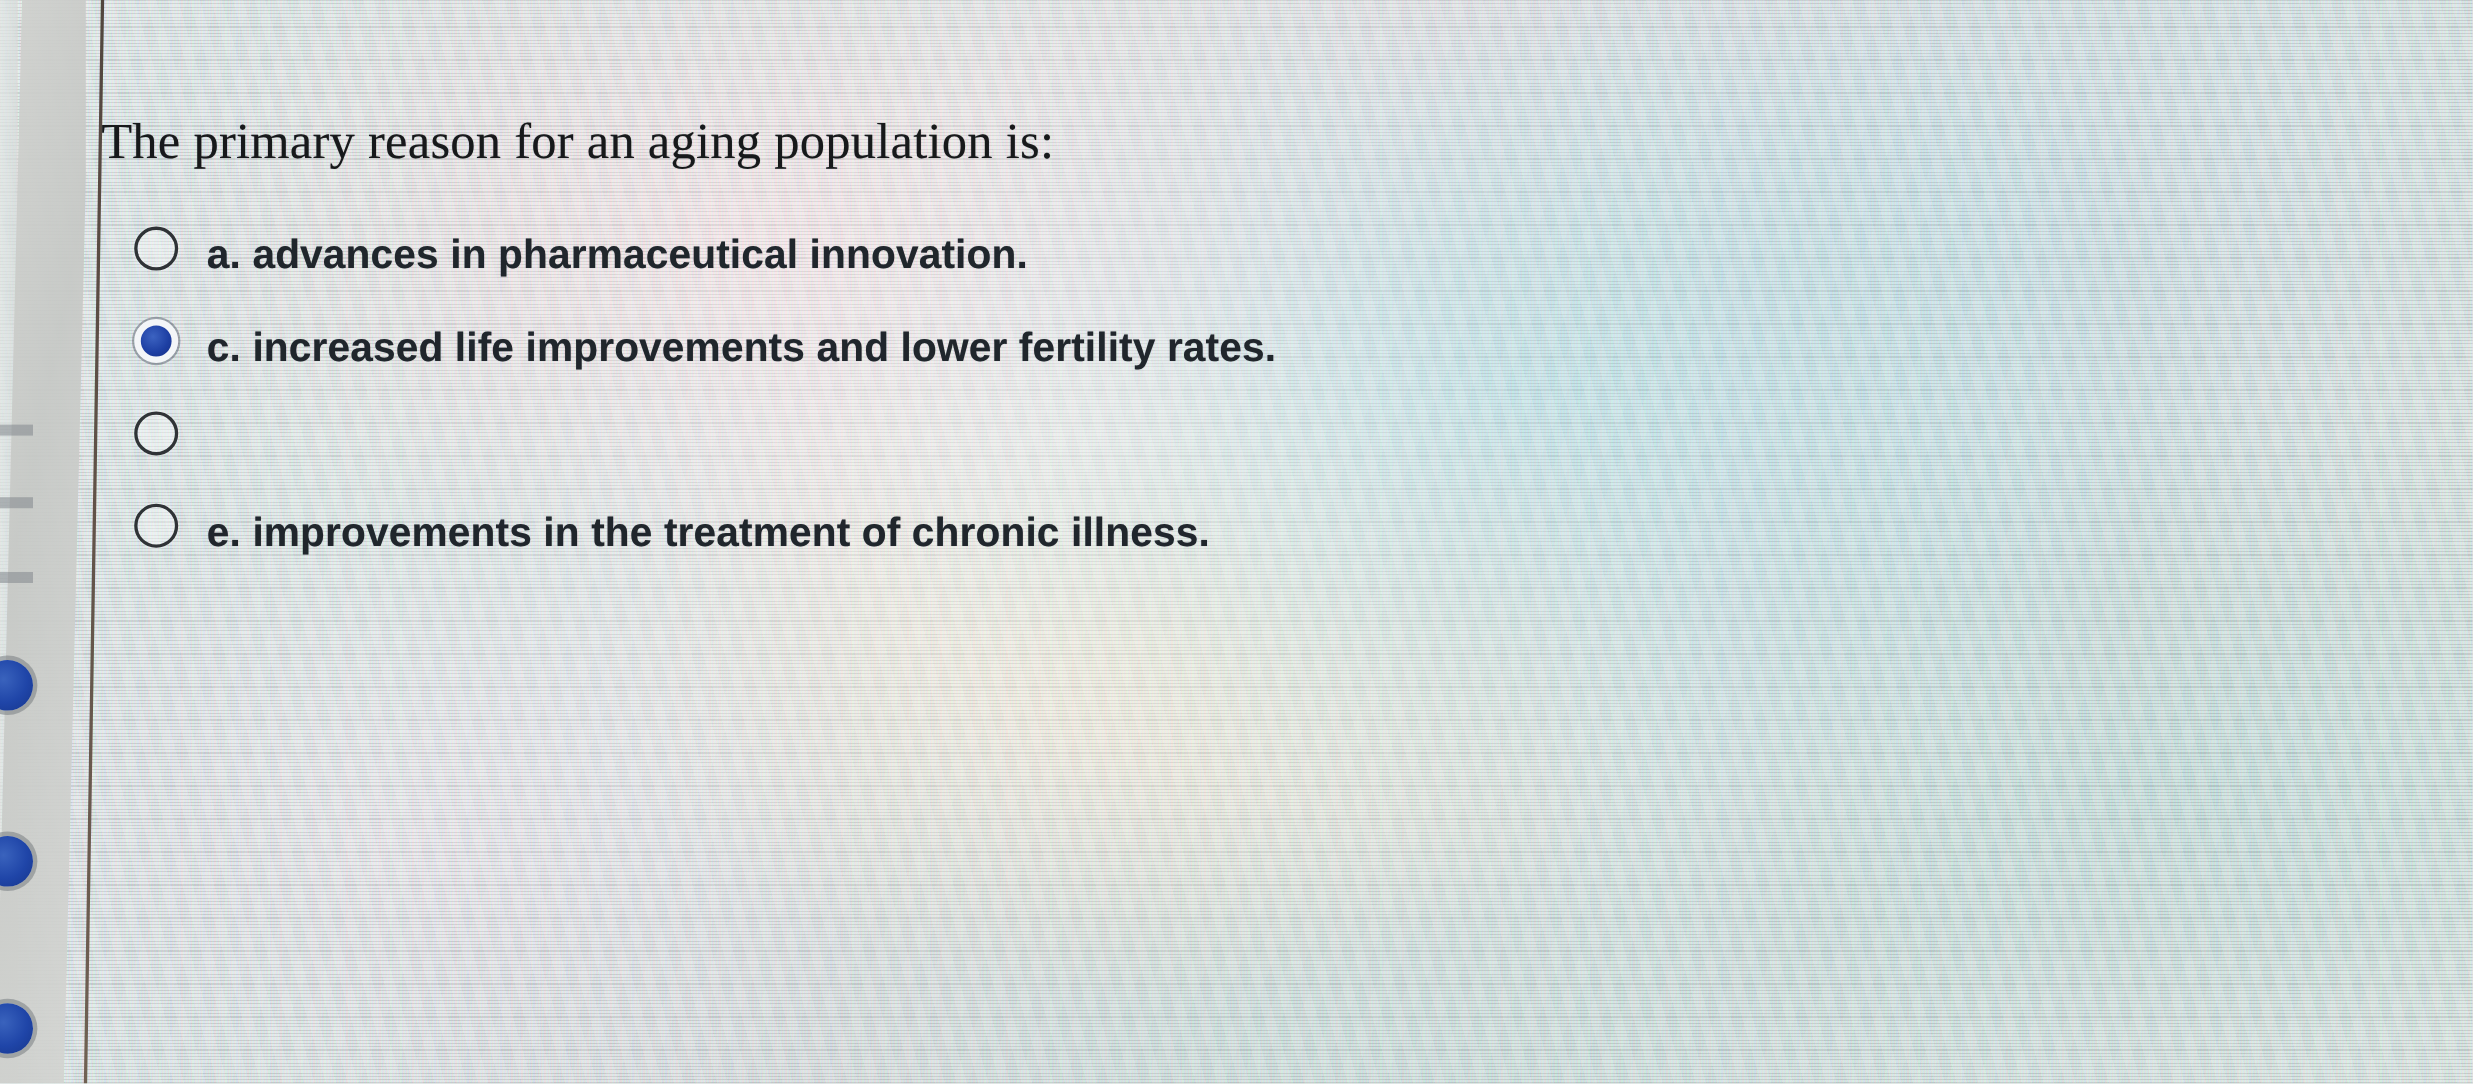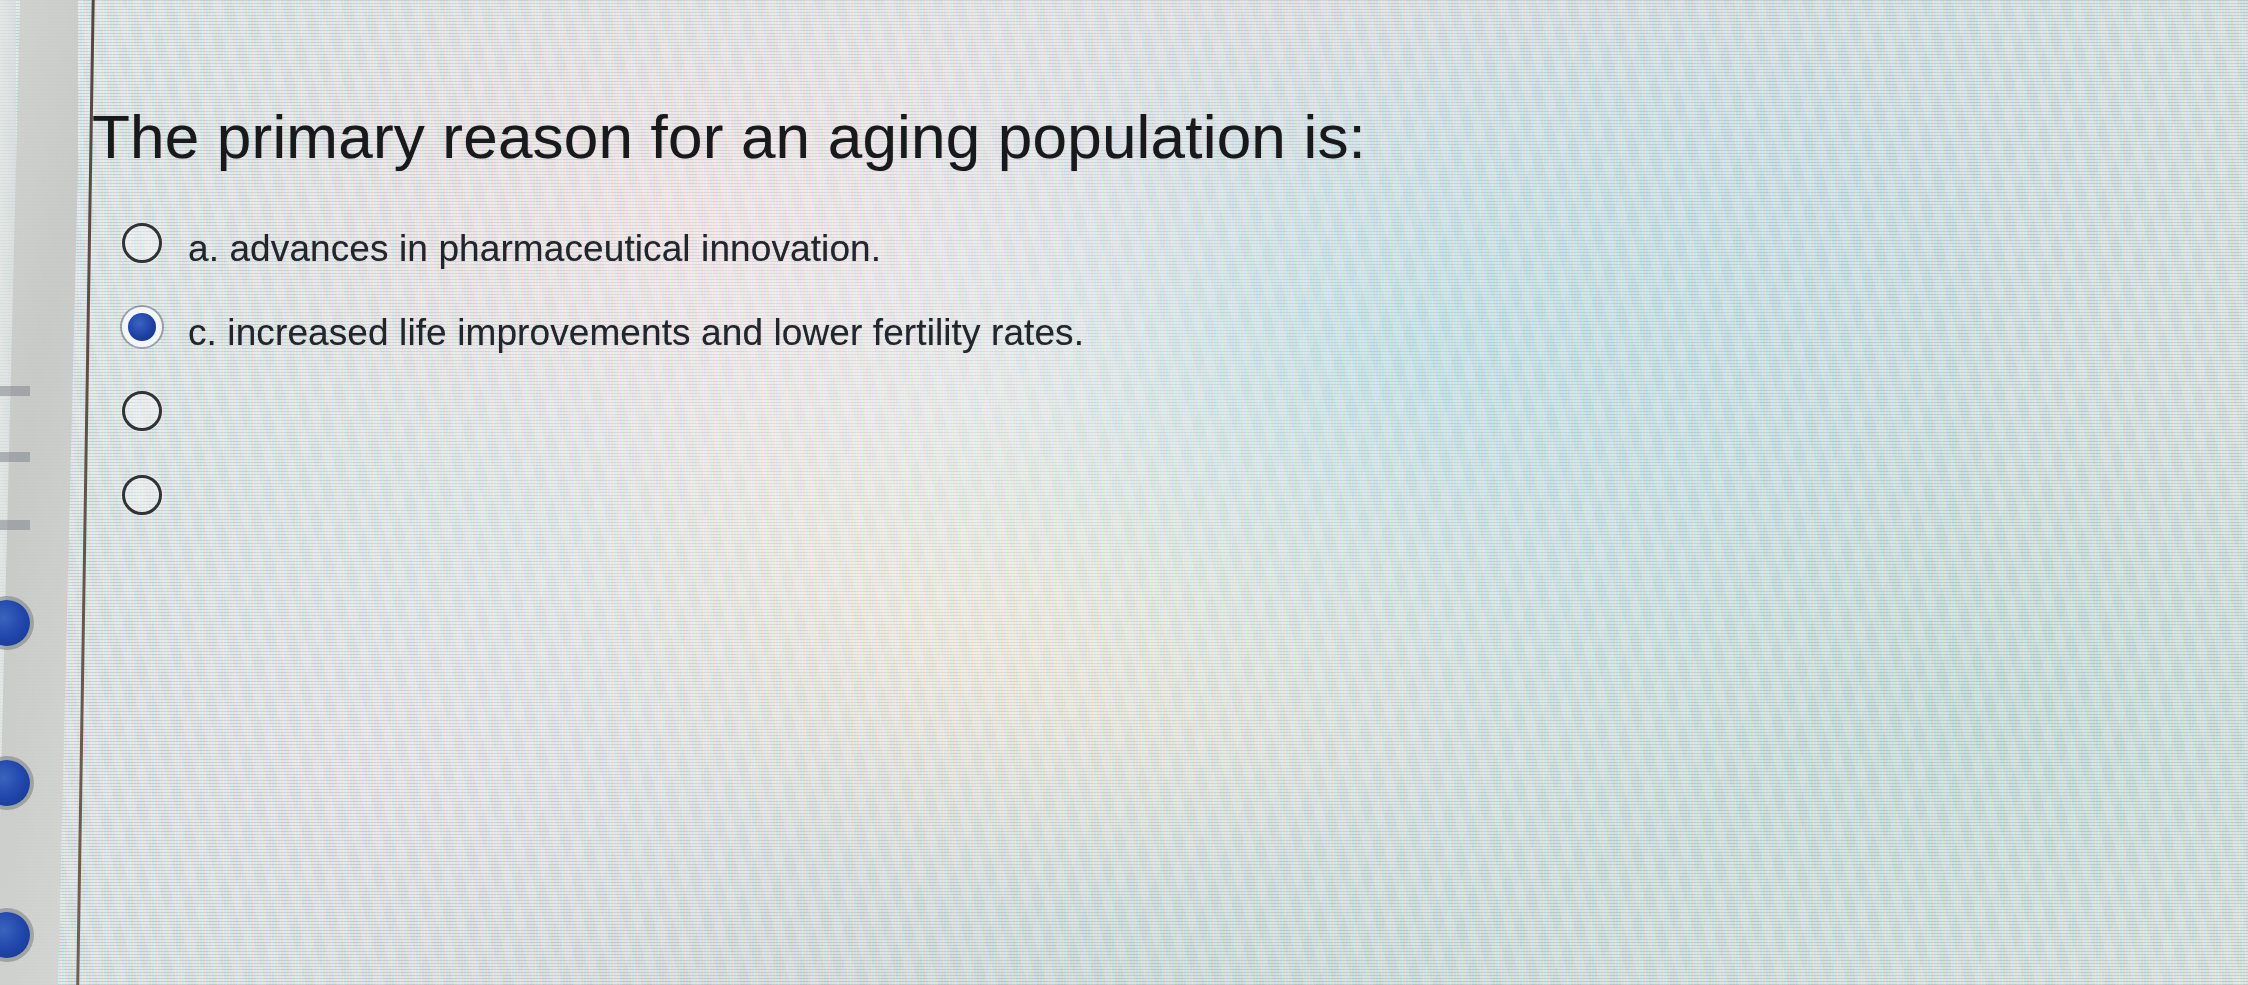--- a/index.html
+++ b/index.html
@@ -125,22 +125,22 @@
 
   
   .question-panel {
     position: absolute;
     left: 92px;
     top: 104px;
     width: 2040px;
   }
 
   .question-stem {
-    font-family: Liberation Sans, sans-serif;
-    font-size: 62px;
+    font-family: Liberation Serif, serif;
+    font-size: 46px;
     font-weight: 400;
     line-height: 1.08;
     color: #17191b;
     letter-spacing: 0.2px;
     white-space: nowrap;
     text-shadow: 0 0 1px rgba(40,45,50,0.45);
   }
 
   .options-list {
     margin: 0;
@@ -183,21 +183,21 @@
   .radio-outer.checked .radio-inner {
     width: 28px;
     height: 28px;
     background: radial-gradient(circle at 40% 36%, #3b63c4 0%, #1c3fa6 58%, #142f86 100%);
   }
 
   .option-text {
     margin-left: 26px;
     font-family: "Liberation Sans", "DejaVu Sans", sans-serif;
     font-size: 37px;
-    font-weight: 400;
+    font-weight: 700;
     color: #20262c;
     letter-spacing: 0.1px;
     white-space: nowrap;
     text-shadow: 0 0 1px rgba(45,55,65,0.40);
     margin-top: 12px;
   }
 
   
   .photo-soften {
     filter: blur(0.35px) saturate(0.97);
@@ -249,17 +249,18 @@
       <li class="option-row">
         <span class="radio-outer">
           <span class="radio-inner"></span>
         </span>
       </li>
 
       <li class="option-row">
         <span class="radio-outer">
           <span class="radio-inner"></span>
         </span>
+        <span class="option-text">e. improvements in the treatment of chronic illness.</span>
       </li>
 
     </ul>
   </div>
 </div>
 
 </body></html>

